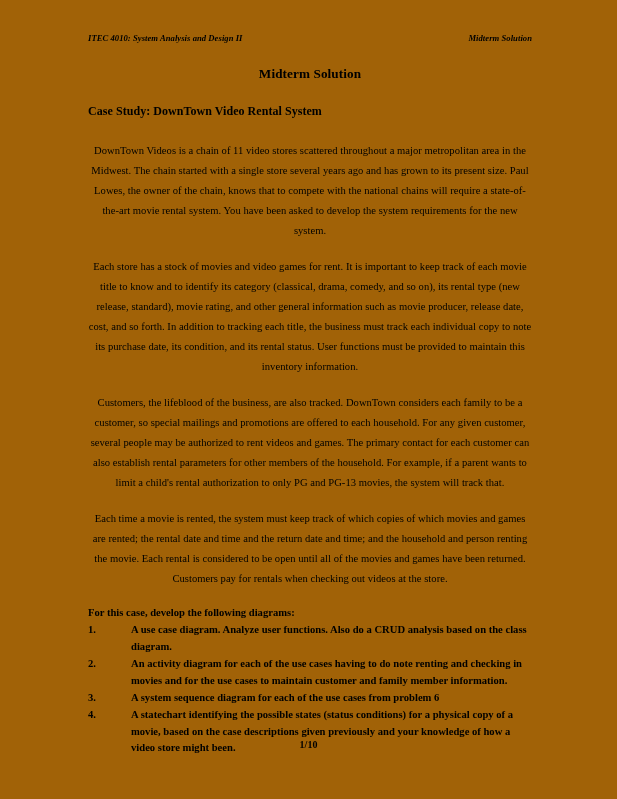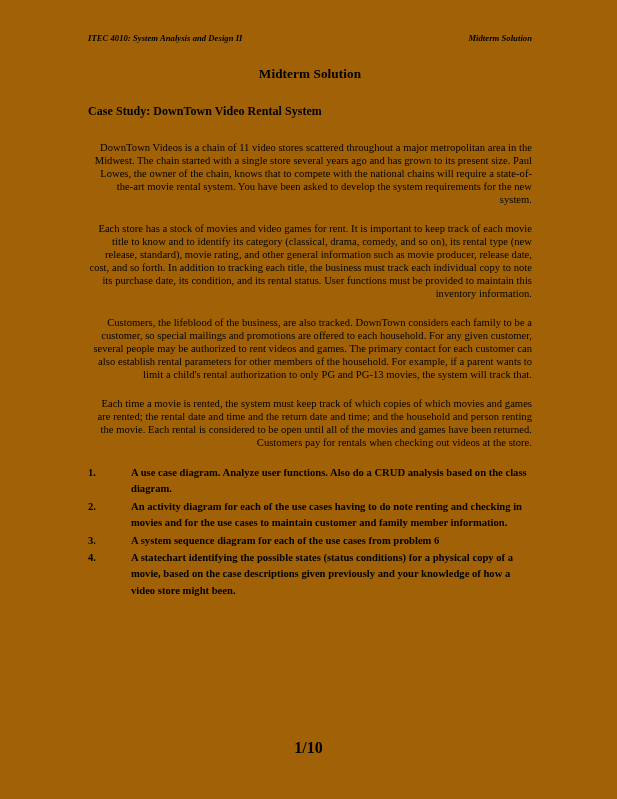--- a/index.html
+++ b/index.html
@@ -61,23 +61,23 @@
 
   .case-title {
     font-size: 12px;
     font-weight: bold;
     margin: 0 0 22px 0;
     letter-spacing: 0.05px;
   }
 
   p.body-par {
     font-size: 10.6px;
-    line-height: 13px;
+    line-height: 20px;
     margin: 0 0 16px 0;
-    text-align: right;
+    text-align: center;
     letter-spacing: 0.02px;
   }
 
   p.lead-in {
     font-size: 10.6px;
     line-height: 16.4px;
     font-weight: bold;
     margin: 0 0 1px 0;
   }
 
@@ -106,21 +106,21 @@
     display: block;
   }
 
   
   .page-footer {
     position: absolute;
     left: 0;
     top: 739px;
     width: 617px;
     text-align: center;
-    font-size: 16px;
+    font-size: 10px;
     font-weight: bold;
   }
 </style>
 </head>
 <body>
 
 <div class="page">
 
   <div class="running-header">
     <span>ITEC 4010: System Analysis and Design II</span>
@@ -131,20 +131,21 @@
 
     <h1 class="doc-title">Midterm Solution</h1>
 
     <h2 class="case-title">Case Study: DownTown Video Rental System</h2>
 
     <p class="body-par">DownTown Videos is a chain of 11 video stores scattered throughout a major metropolitan area in the Midwest. The chain started with a single store several years ago and has grown to its present size. Paul Lowes, the owner of the chain, knows that to compete with the national chains will require a state-of-the-art movie rental system. You have been asked to develop the system requirements for the new system.</p>
     <p class="body-par">Each store has a stock of movies and video games for rent. It is important to keep track of each movie title to know and to identify its category (classical, drama, comedy, and so on), its rental type (new release, standard), movie rating, and other general information such as movie producer, release date, cost, and so forth. In addition to tracking each title, the business must track each individual copy to note its purchase date, its condition, and its rental status. User functions must be provided to maintain this inventory information.</p>
     <p class="body-par">Customers, the lifeblood of the business, are also tracked. DownTown considers each family to be a customer, so special mailings and promotions are offered to each household. For any given customer, several people may be authorized to rent videos and games. The primary contact for each customer can also establish rental parameters for other members of the household. For example, if a parent wants to limit a child's rental authorization to only PG and PG-13 movies, the system will track that.</p>
     <p class="body-par">Each time a movie is rented, the system must keep track of which copies of which movies and games are rented; the rental date and time and the return date and time; and the household and person renting the movie. Each rental is considered to be open until all of the movies and games have been returned. Customers pay for rentals when checking out videos at the store.</p>
 
+    <p class="lead-in">For this case, develop the following diagrams:</p>
 
     <ol class="task-list">
       <li>
         <span class="num">1.</span>
         <span class="task-text">A use case diagram.  Analyze user functions.  Also do a CRUD analysis based on the class diagram.</span>
       </li>
       <li>
         <span class="num">2.</span>
         <span class="task-text">An activity diagram for each of the use cases having to do note renting and checking in movies and for the use cases to maintain customer and family member information.</span>
       </li>

